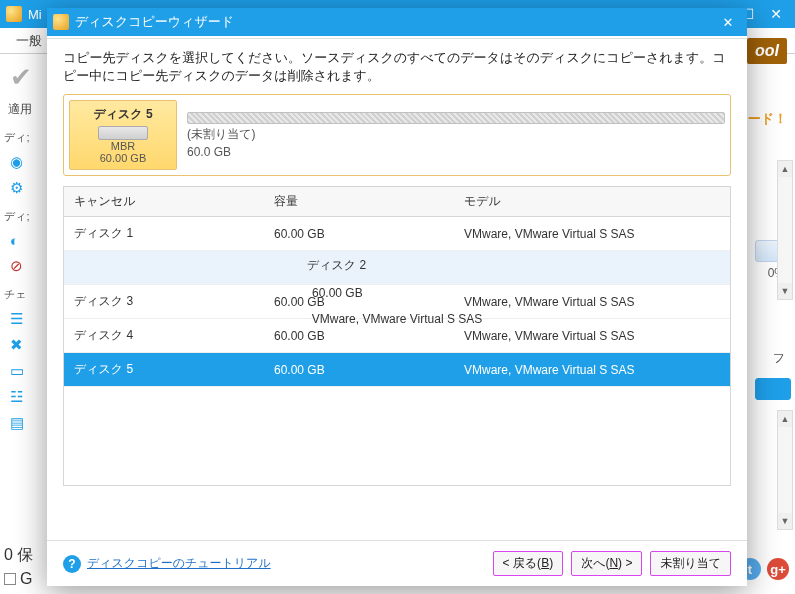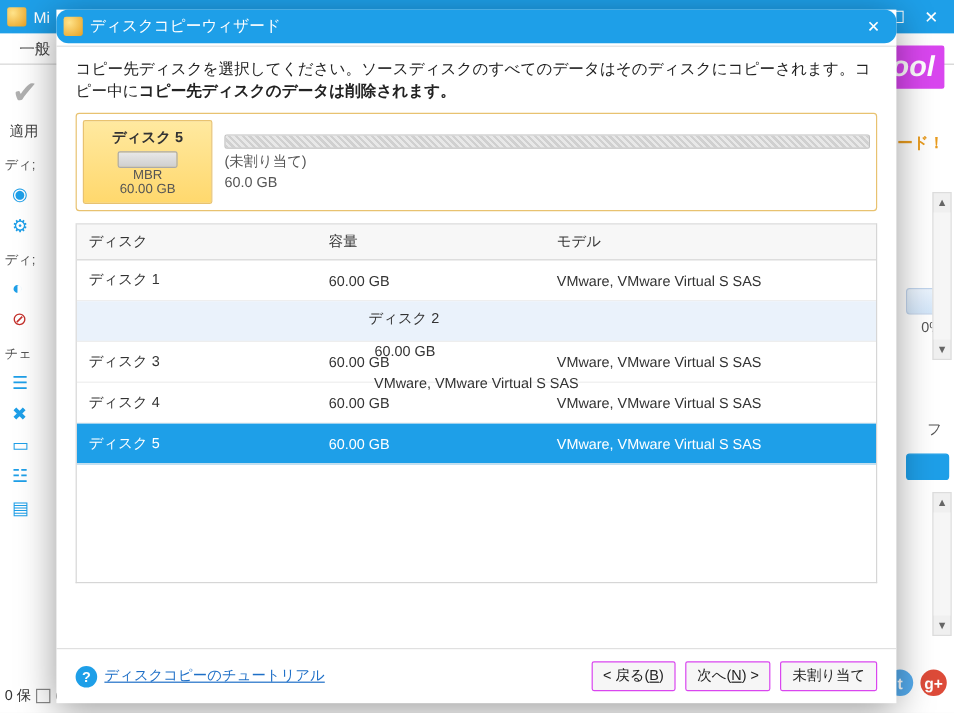--- a/index.html
+++ b/index.html
@@ -38,26 +38,26 @@
     background: #fff;
     border-bottom: 1px solid #d0d0d0;
     padding: 4px 10px 3px 16px;
     font-size: 13px;
     color: #444;
   }
   .brand-ool {
     position: absolute;
     right: 8px;
     top: 38px;
-    background: #d946ef;
+    background: #a16207;
     color: #fff;
     font-style: italic;
     font-weight: bold;
     padding: 4px 8px;
-    font-size: 24px;
+    font-size: 16px;
     border-radius: 2px;
     font-family: Arial, sans-serif;
   }
   .parent-sidebar {
     position: absolute;
     left: 0; top: 54px;
     width: 48px;
     height: 530px;
     background: #fff;
     display: flex;
@@ -140,21 +140,20 @@
     flex-direction: column;
   }
   .dlg-titlebar {
     height: 28px;
     background: #1e9fe8;
     color: #fff;
     display: flex;
     align-items: center;
     padding: 0 6px;
     font-size: 13px;
-    border-radius: 10px;
   }
   .dlg-titlebar .win-controls {
     margin-left: auto;
     display: flex;
     gap: 2px;
   }
   .dlg-titlebar .win-controls span {
     width: 26px; height: 20px;
     display: flex; align-items: center; justify-content: center;
     cursor: pointer;
@@ -178,21 +177,21 @@
     flex: 1;
     padding: 0 16px;
     overflow: auto;
   }
   .dlg-desc {
     font-size: 13px;
     color: #222;
     line-height: 1.35;
     margin-bottom: 10px;
   }
-  .dlg-desc b { font-weight: bold; }
+  .dlg-desc b { font-weight: normal; }
 
   
   .preview-card {
     border: 1px solid #e8c270;
     border-radius: 3px;
     padding: 5px;
     display: flex;
     gap: 10px;
     background: #fff;
     margin-bottom: 10px;
@@ -311,23 +310,23 @@
     background: radial-gradient(circle at 30% 30%, #ffe38a, #e8a020);
     border-radius: 2px;
     margin-right: 6px;
     position: relative;
   }
   .parent-bottom {
     position: absolute;
     left: 4px;
     bottom: 6px;
     display: flex;
-    flex-direction: row;
+    flex-direction: column;
     gap: 4px;
-    font-size: 12px;
+    font-size: 16px;
     color: #333;
   }
   .chk { display: flex; align-items: center; gap: 4px; }
   .chk .box {
     width: 12px; height: 12px; border: 1px solid #888;
     display: inline-block;
   }
   .sb-section-label { font-size: 11px; color: #555; margin-top: 6px;}
   .right-fragment {
     position: absolute;
@@ -428,21 +427,21 @@
       </div>
       <div class="preview-right">
         <div class="preview-bar"></div>
         <span class="plabel">(未割り当て)</span>
         <span class="plabel">60.0 GB</span>
       </div>
     </div>
 
     <div class="disk-table">
       <div class="thead">
-        <div class="col-disk">ディスク</div>
+        <div class="col-disk">キャンセル</div>
         <div class="col-cap">容量</div>
         <div class="col-mdl">モデル</div>
       </div>
       <div id="disk-rows">
           <div class="trow">
             <div class="col-disk">ディスク 1</div>
             <div class="col-cap">60.00 GB</div>
             <div class="col-mdl">VMware, VMware Virtual S SAS</div>
           </div>
           <div class="trow alt">

